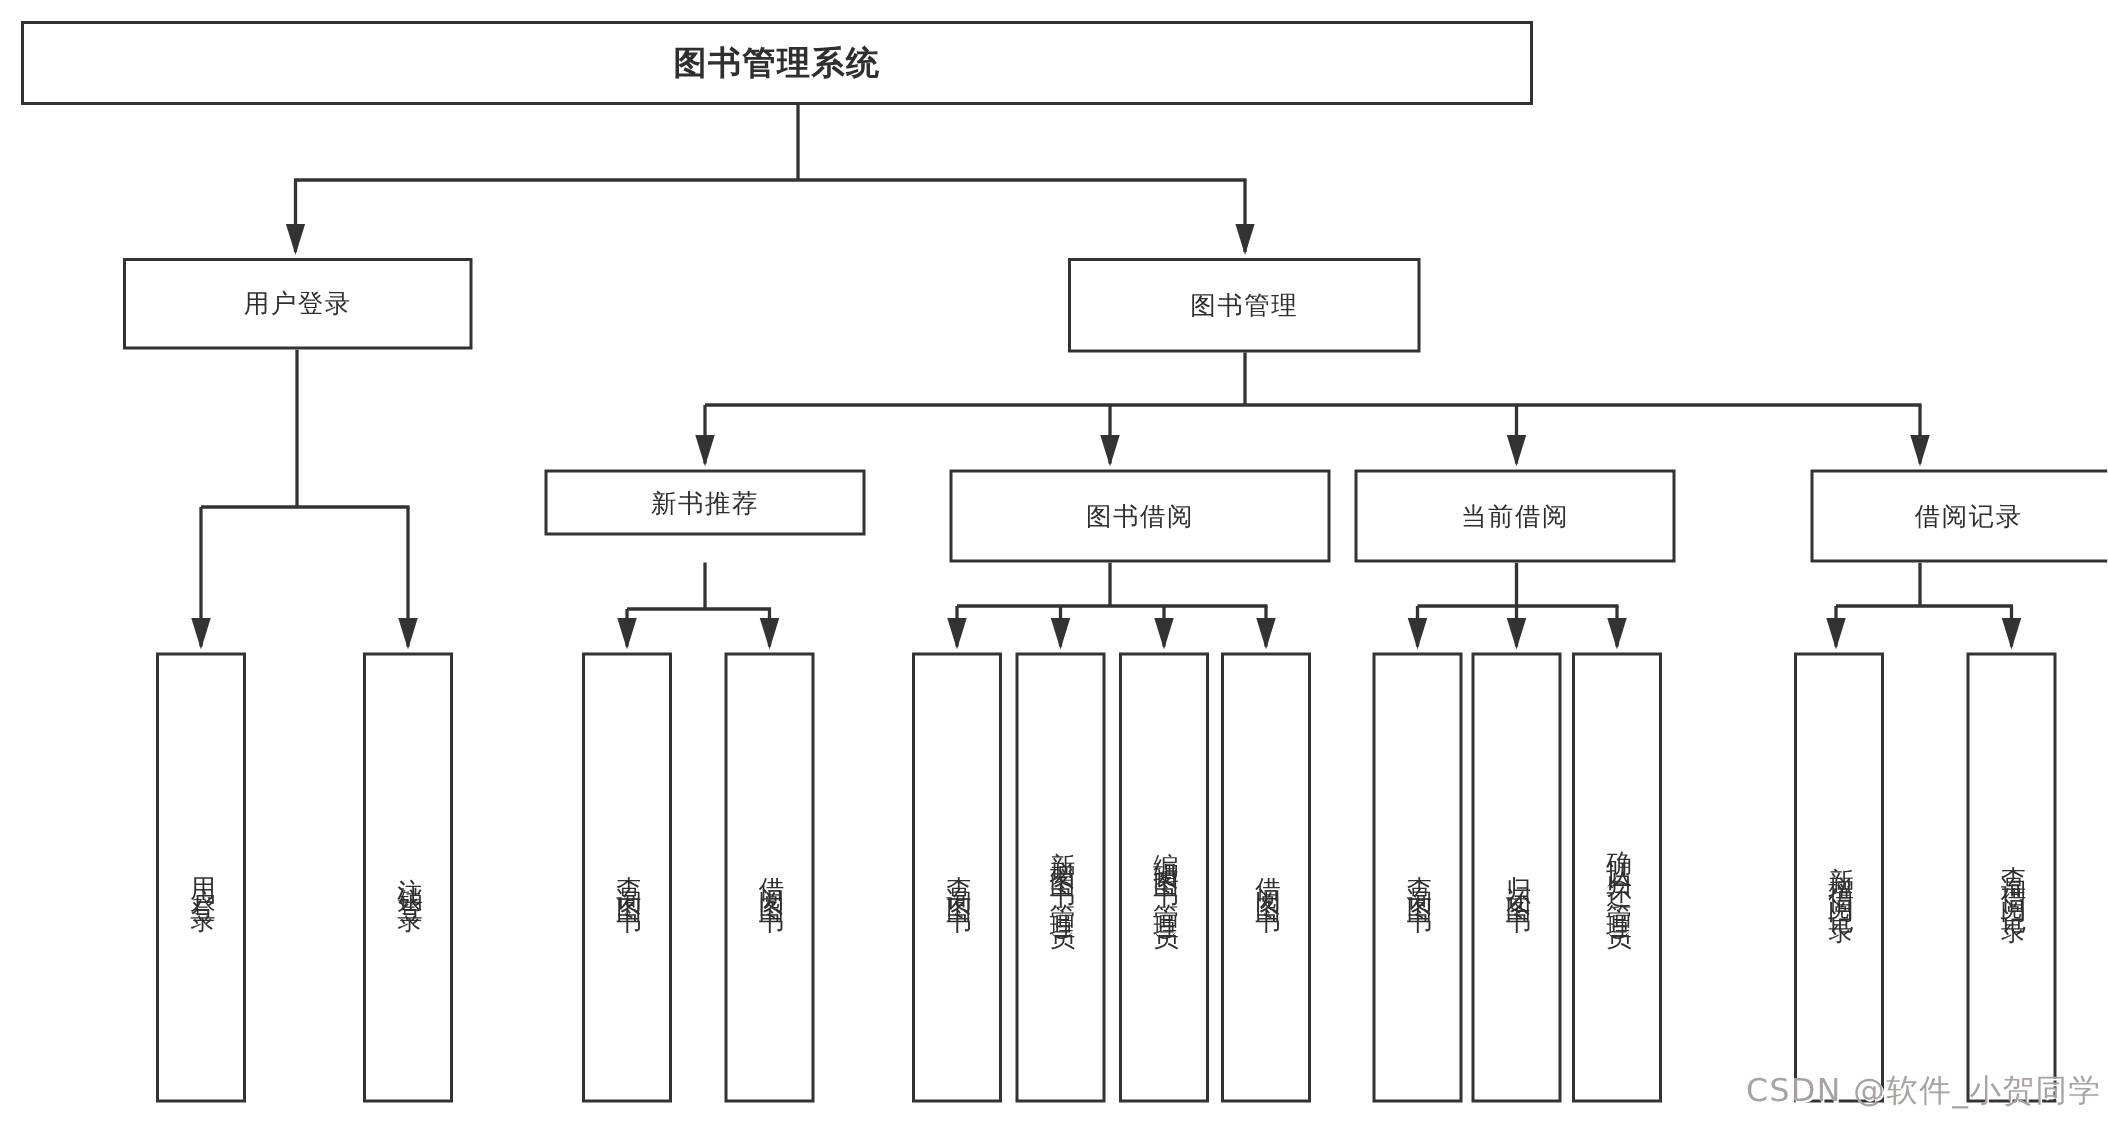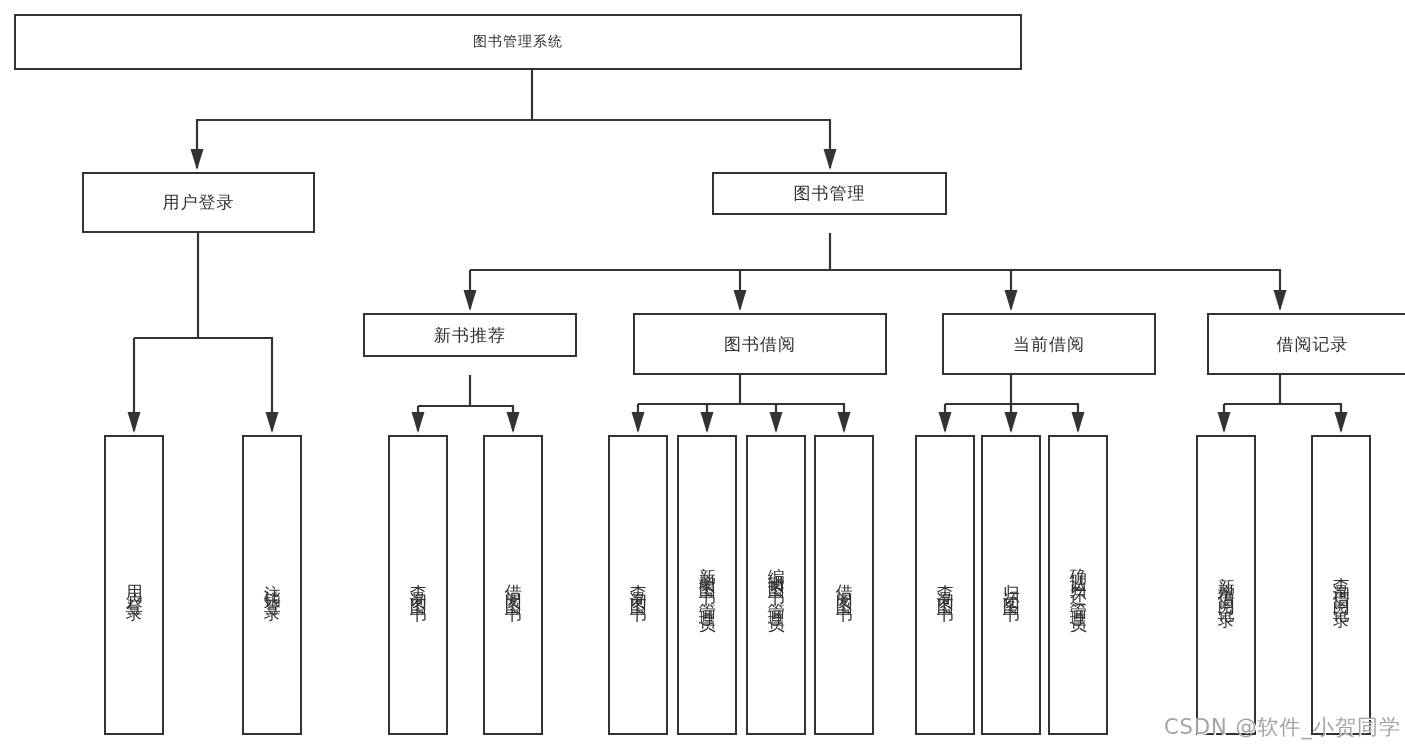--- a/index.html
+++ b/index.html
@@ -32,21 +32,21 @@
     border: 2px solid #333333;
     background: #ffffff;
     color: #2f2f2f;
     display: flex;
     align-items: center;
     justify-content: center;
     font-size: 17px;
     letter-spacing: 1px;
     text-align: center;
   }
-  .box.root { border-width: 2.5px; font-size: 14px; }
+  .box.root { border-width: 2.5px; font-size: 22px; font-weight: bold; }
   .vbox {
     writing-mode: vertical-rl;
     text-orientation: mixed;
     letter-spacing: 7px;
     line-height: 1.15;
     padding: 10px 0;
     font-size: 17px;
   }
   .watermark {
     position: absolute;
@@ -111,25 +111,25 @@
     <line x1="1011" y1="404" x2="1011" y2="431" marker-end="url(#arr)"></line>
     <line x1="1078" y1="404" x2="1078" y2="431" marker-end="url(#arr)"></line>
 
     <line x1="1224" y1="404" x2="1224" y2="431" marker-end="url(#arr)"></line>
     <line x1="1341" y1="404" x2="1341" y2="431" marker-end="url(#arr)"></line>
   </svg>
 
   <div class="box root" style="left:14px; top:14px; width:1008px; height:56px;">图书管理系统</div>
 
   <div class="box" style="left:82px; top:172px; width:233px; height:61px;">用户登录</div>
-  <div class="box" style="left:712px; top:172px; width:235px; height:43px;">图书管理</div>
+  <div class="box" style="left:712px; top:172px; width:235px; height:63px;">图书管理</div>
 
   <div class="box" style="left:363px; top:313px; width:214px; height:44px;">新书推荐</div>
   <div class="box" style="left:633px; top:313px; width:254px; height:62px;">图书借阅</div>
-  <div class="box" style="left:903px; top:313px; width:214px; height:62px;margin-left:39px;">当前借阅</div>
+  <div class="box" style="left:903px; top:313px; width:214px; height:62px;">当前借阅</div>
   <div class="box" style="left:1175px; top:313px; width:211px; height:62px;margin-left:32px;">借阅记录</div>
 
   <div class="box vbox" style="left:104px; top:435px; width:60px; height:300px;">用户登录</div>
   <div class="box vbox" style="left:242px; top:435px; width:60px; height:300px;">注销登录</div>
 
   <div class="box vbox" style="left:388px; top:435px; width:60px; height:300px;">查询图书</div>
   <div class="box vbox" style="left:483px; top:435px; width:60px; height:300px;">借阅图书</div>
 
   <div class="box vbox" style="left:608px; top:435px; width:60px; height:300px;">查询图书</div>
   <div class="box vbox" style="left:677px; top:435px; width:60px; height:300px;">新增图书（管理员）</div>

